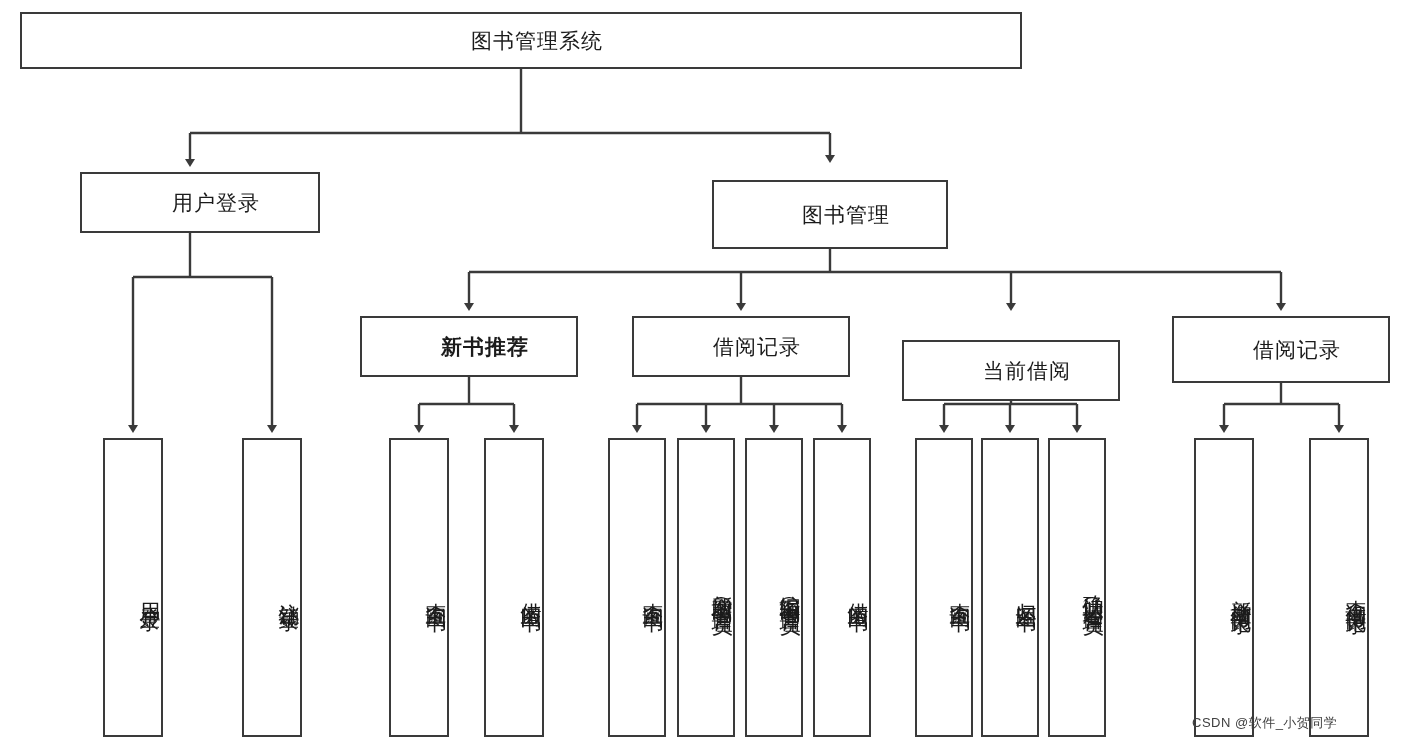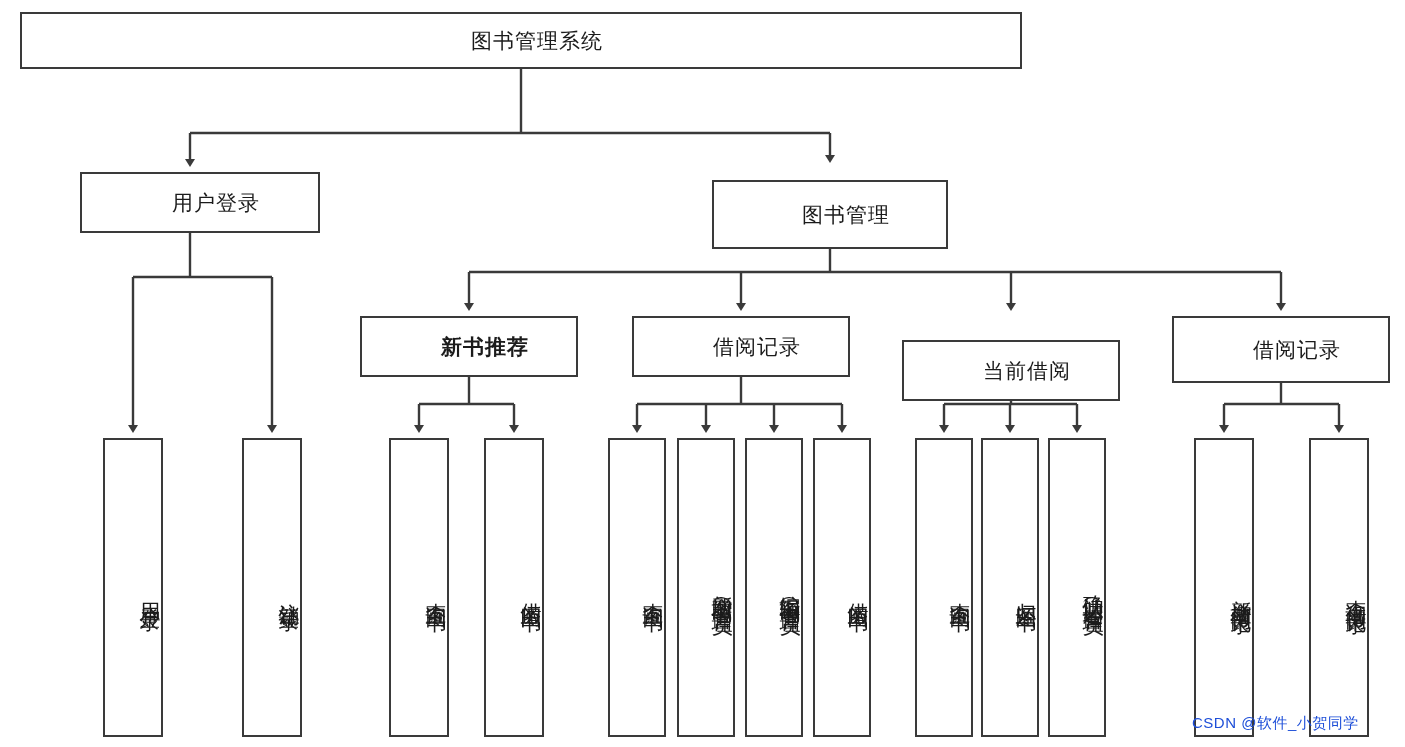--- a/index.html
+++ b/index.html
@@ -53,22 +53,22 @@
   }
   .node.v .vtext {
     writing-mode: vertical-rl;
     text-orientation: upright;
     white-space: nowrap;
   }
   #watermark {
     position: absolute;
     left: 1192px;
     top: 714px;
-    font-size: 15px;
-    color: #1d4ed8;
+    font-size: 13px;
+    color: #404040;
     white-space: nowrap;
     letter-spacing: 0.5px;
   }
 </style>
 </head>
 <body>
 
 <div id="canvas">
 
   <svg class="wires" viewBox="0 0 1405 747" xmlns="http://www.w3.org/2000/svg">

